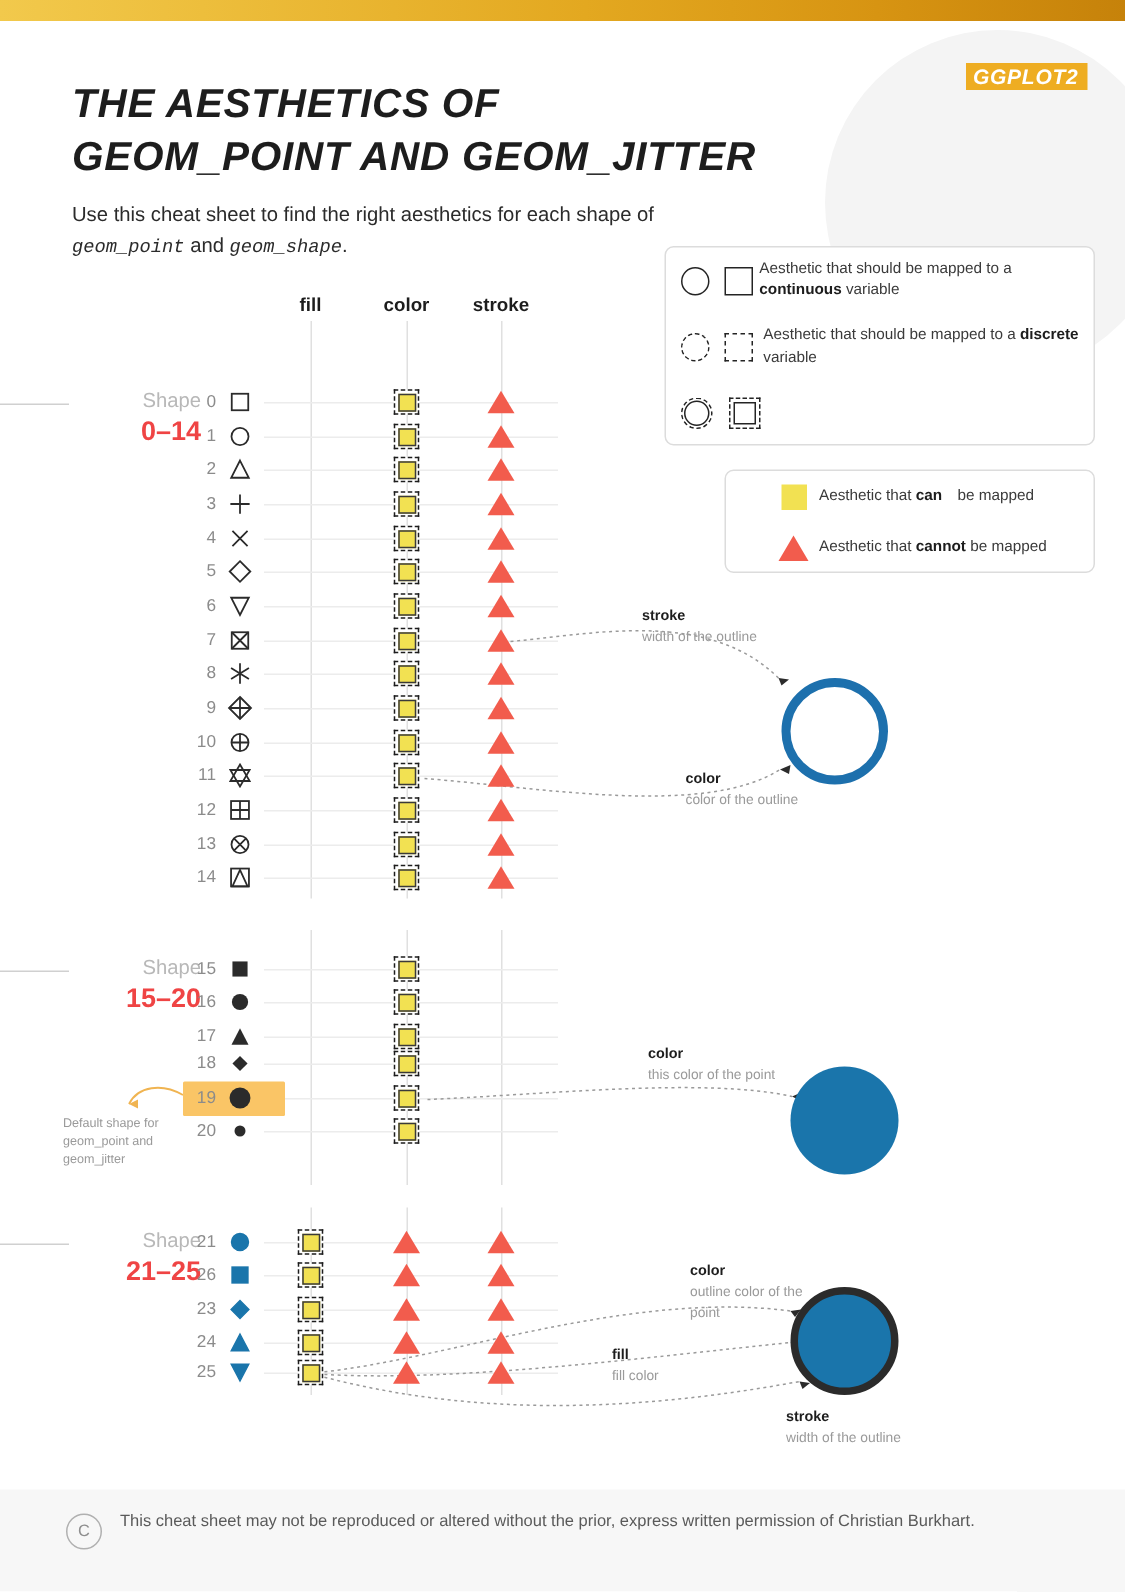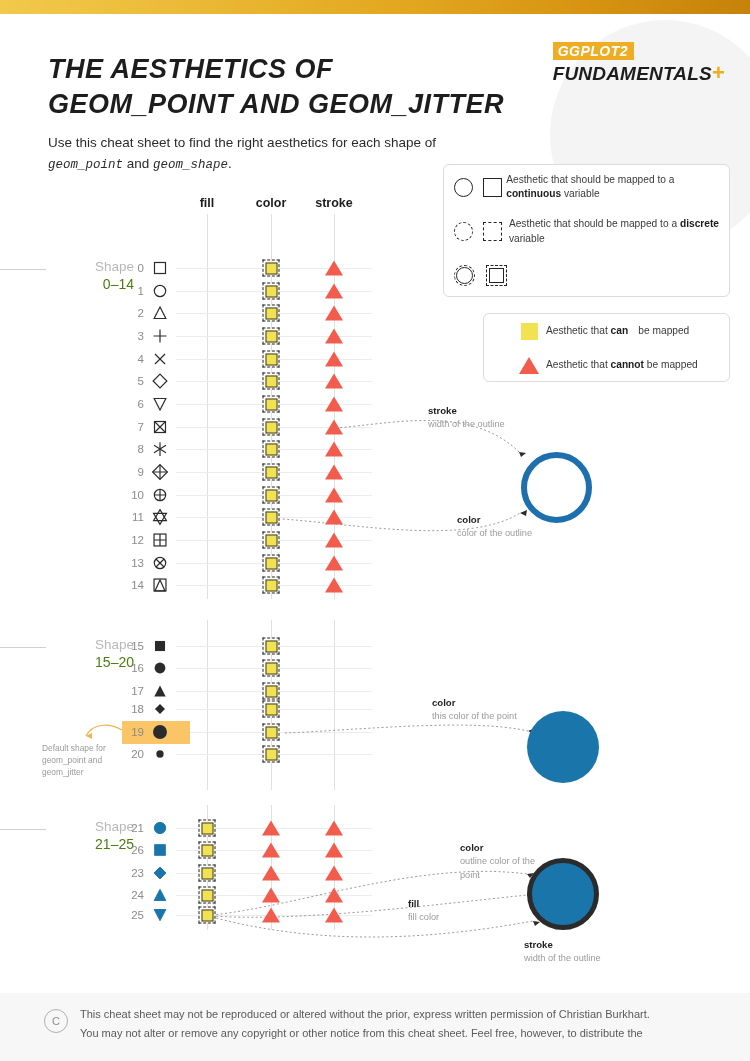--- a/index.html
+++ b/index.html
@@ -82,21 +82,21 @@
   
   .col-head{
     position:absolute; font-size:12.5px; font-weight:bold; color:#1d1d1d; z-index:3;
     transform:translateX(-50%); top:196px;
   }
   .vline{ position:absolute; width:1px; background:#e0e0e0; z-index:0; }
   .rowline{ position:absolute; height:1px; background:#ececec; z-index:0; }
 
   .sec-label{ position:absolute; z-index:3; text-align:right; width:86px;}
   .sec-label .t1{ font-size:13.5px; color:#b8b8b8; line-height:1.25;}
-  .sec-label .t2{ font-size:14px; color:#4d7c0f; font-weight:normal; line-height:1.25;}
+  .sec-label .t2{ font-size:18px; color:#ef4444; font-weight:bold; line-height:1.25;}
   .sec-rule{ position:absolute; left:0; width:46px; height:1px; background:#d0d0d0; z-index:1;}
 
   .rownum{ position:absolute; font-size:11.5px; color:#8b8b8b; width:24px; text-align:right; z-index:3;
            transform:translateY(-50%);}
   .glyph{ position:absolute; width:22px; height:22px; z-index:3;
           transform:translate(-50%,-50%); }
   .cell{ position:absolute; z-index:3; transform:translate(-50%,-50%); }
 
   
   .mark-yellow{ width:17px; height:17px; border:1.5px dashed #1d1d1d; padding:1.5px; background:#fff;}
@@ -134,23 +134,20 @@
 <div class="topbar"></div>
 <div class="deco-circle"></div>
 
 <div class="title">THE AESTHETICS OF GEOM_POINT AND GEOM_JITTER</div>
 <div class="subtitle">
   <span>Use this cheat sheet to find the right aesthetics for each shape of </span><span class="mono">geom_point</span><span> and </span><span class="mono">geom_shape</span><span>.</span>
 </div>
 
 <div class="logo">
   <div class="logo-top">GGPLOT2</div>
-  <div class="logo-bottom">
-    <span>FUNDAMENTALS</span><span class="logo-plus">+</span>
-  </div>
 </div>
 
 <div class="legend-box" id="legend-mapping">
   <div class="legend-row">
     <div class="legend-ico-pair">
       <div class="lg-circle"></div>
       <div class="lg-square"></div>
     </div>
     <div class="legend-txt">
       <span>Aesthetic that should be mapped to a </span><b>continuous</b><span> variable</span>
@@ -625,14 +622,13 @@
     <div class="callout" style="left:524px;top:938px;max-width:92px">
       <div class="ck">stroke</div>
       <div class="cd">width of the outline</div>
     </div>
   </div>
 
 <div class="footer"></div>
 <div class="footer-c">C</div>
 <div class="footer-txt">
   <div>This cheat sheet may not be reproduced or altered without the prior, express written permission of Christian Burkhart.</div>
-  <div>You may not alter or remove any copyright or other notice from this cheat sheet. Feel free, however, to distribute the</div>
 </div>
 
 </body></html>

